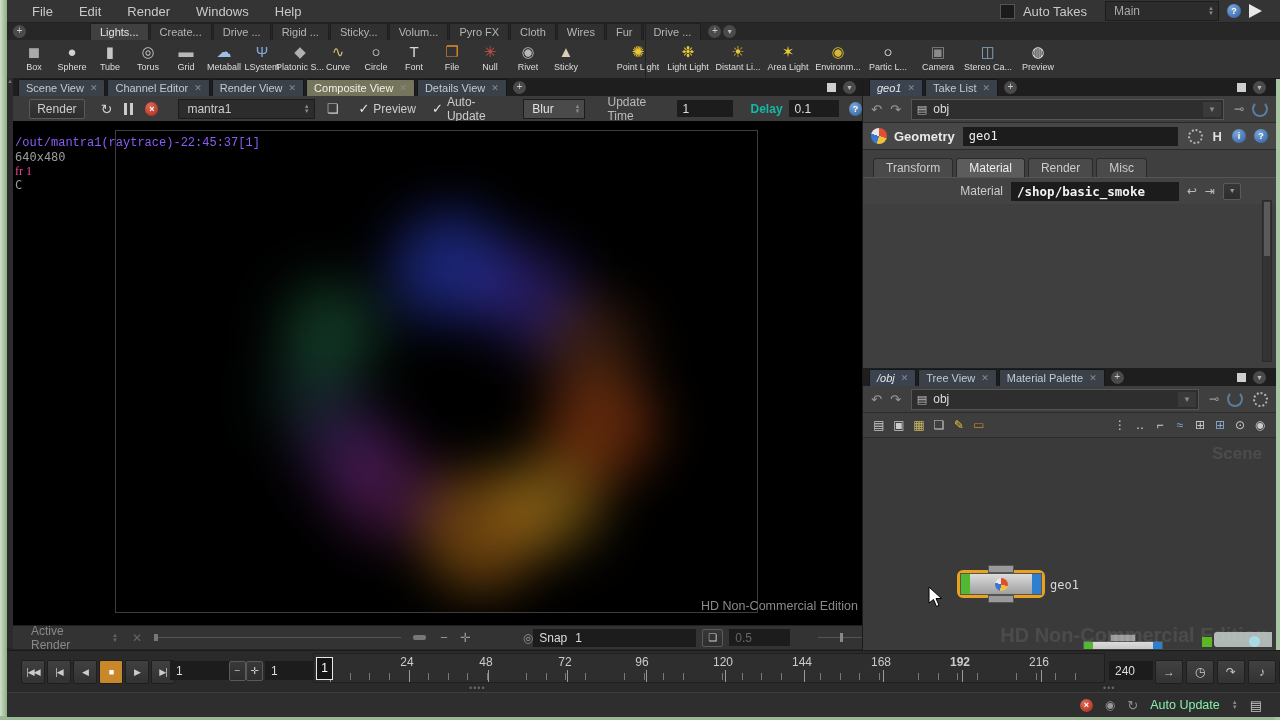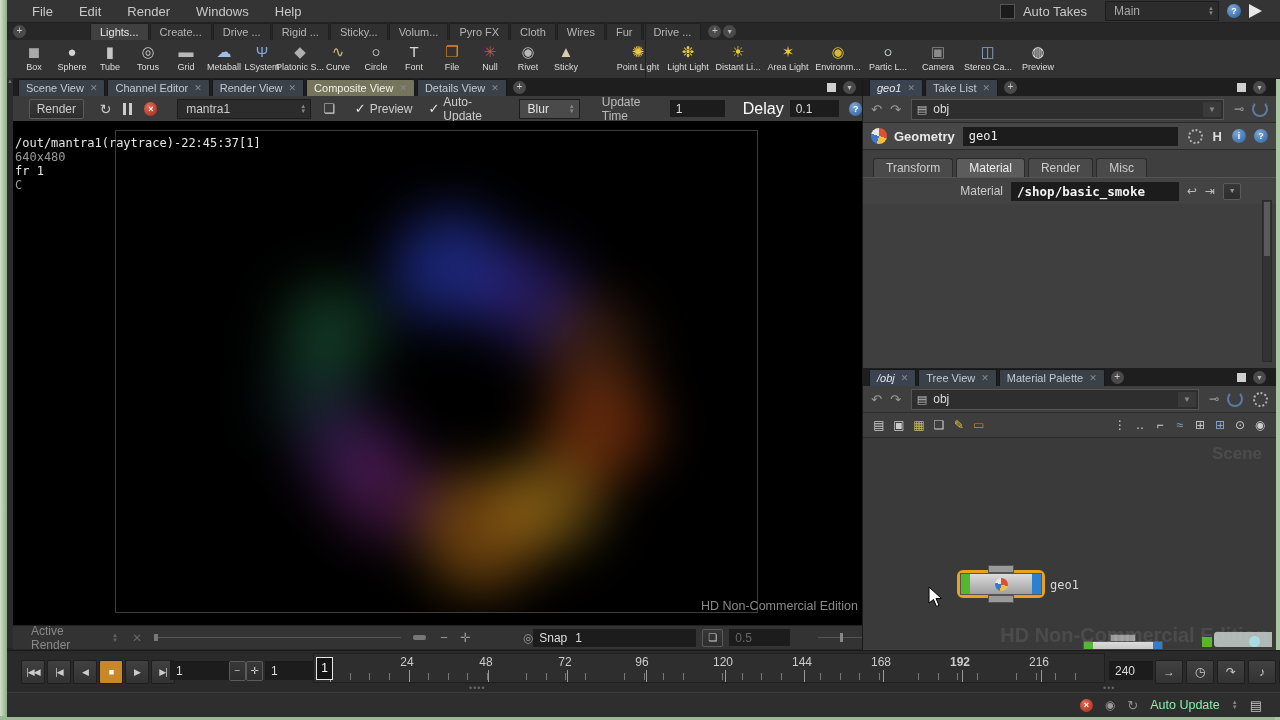--- a/index.html
+++ b/index.html
@@ -306,21 +306,21 @@
   <span style="font-size:12px;color:#ccc;margin-left:4px;">Auto-Update</span>
   <span class="dd" style="width:52px;height:18px;margin-left:14px;background:#4a4a4a;color:#e2e2e2;">
     <span>Blur</span>
     <span class="spin" style="margin-left:auto;">
         <span>▲</span>
         <span>▼</span>
       </span>
   </span>
   <span style="font-size:12px;color:#bbb;margin-left:22px;">Update Time</span>
   <span class="field" style="width:54px;height:17px;margin-left:6px;">1</span>
-  <span style="font-size:16px;color:#ffffff;margin-left:18px;">Delay</span>
+  <span style="font-size:12px;color:#14b8a6;margin-left:18px;font-weight:bold;">Delay</span>
   <span class="field" style="width:48px;height:17px;margin-left:6px;">0.1</span>
   <span class="help-circle" style="margin-left:10px;">?</span>
 </div>
 
 <div class="abs viewport">
   <div class="abs img-rect">
     <div class="blobs">
       <div class="blob" style="left:275px;top:80px;width:120px;height:120px;background:rgba(45,65,205,0.55);"></div>
       <div class="blob" style="left:355px;top:115px;width:110px;height:110px;background:rgba(65,45,170,0.50);"></div>
       <div class="blob" style="left:165px;top:150px;width:100px;height:100px;background:rgba(45,145,95,0.35);"></div>
@@ -328,23 +328,23 @@
       <div class="blob" style="left:180px;top:265px;width:100px;height:100px;background:rgba(95,45,145,0.35);"></div>
       <div class="blob" style="left:215px;top:300px;width:110px;height:110px;background:rgba(135,45,135,0.40);"></div>
       <div class="blob" style="left:305px;top:340px;width:120px;height:120px;background:rgba(205,125,25,0.50);"></div>
       <div class="blob" style="left:385px;top:320px;width:100px;height:100px;background:rgba(225,165,35,0.45);"></div>
       <div class="blob" style="left:430px;top:240px;width:110px;height:110px;background:rgba(185,75,20,0.50);"></div>
       <div class="blob" style="left:425px;top:165px;width:100px;height:100px;background:rgba(125,65,30,0.40);"></div>
       <div class="blob" style="left:262px;top:182px;width:156px;height:156px;background:rgba(0,0,0,0.85);"></div>
     </div>
   </div>
   <div class="abs vp-info" style="left:2px;top:15px;">
-    <div style="color:#e5e5e5;">/out/mantra1(raytrace)-22:45:37[1]</div>
+    <div style="color:#8b5cf6;font-family:Liberation Mono, monospace;">/out/mantra1(raytrace)-22:45:37[1]</div>
     <div style="color:#9a9a9a;">640x480</div>
-    <div style="color:#e5e5e5;">fr 1</div>
+    <div style="color:#ec4899;font-family:Liberation Serif, serif;">fr 1</div>
     <div style="color:#9a9a9a;">C</div>
   </div>
   <div class="abs watermark" style="right:4px;bottom:12px;">HD Non-Commercial Edition</div>
 </div>
 
 <div class="abs vp-bottom row">
   <span style="font-size:12px;margin-left:18px;color:#888;">Active Render</span>
   <span class="spin" style="margin-left:8px;color:#666;">
       <span>▲</span>
       <span>▼</span>

